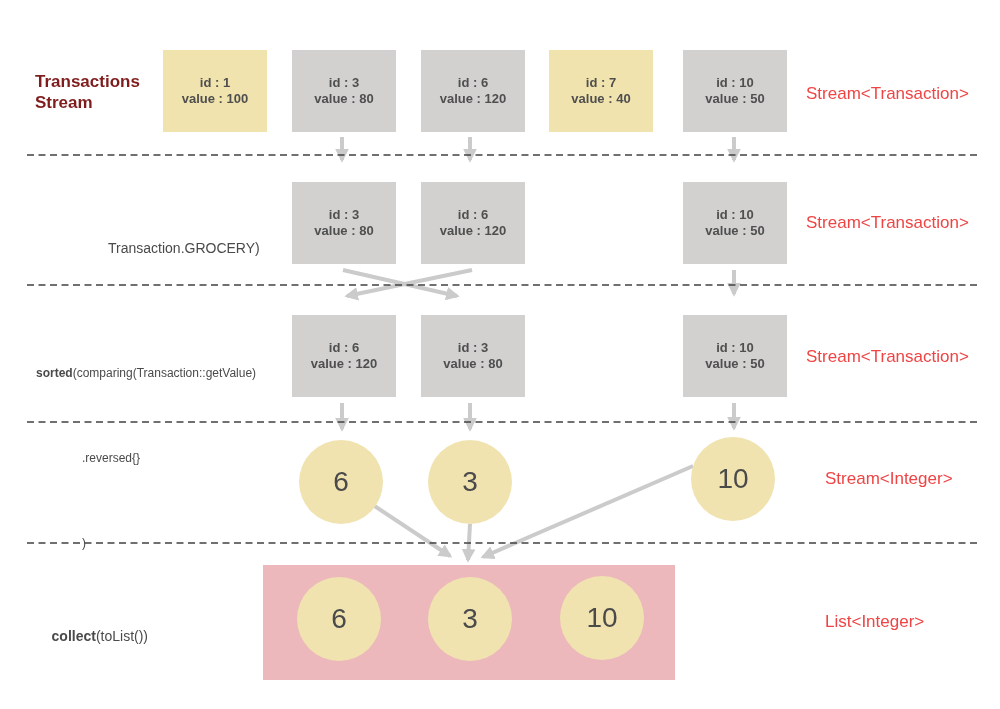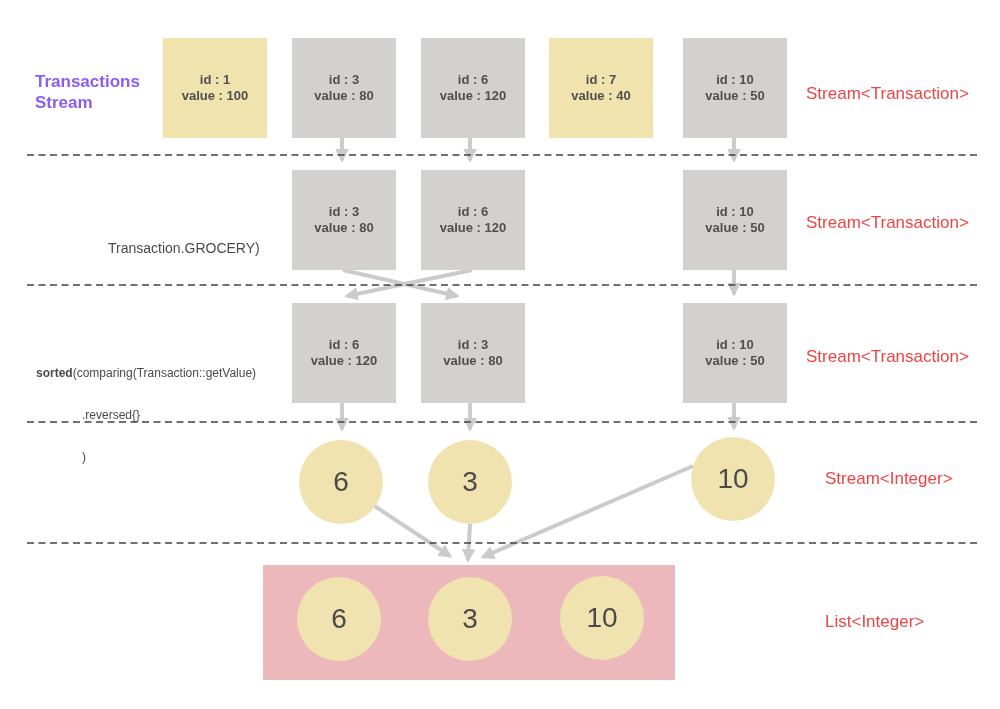--- a/index.html
+++ b/index.html
@@ -2,39 +2,39 @@
 <html><head>
 <meta charset="utf-8">
 <style>
   html,body{margin:0;padding:0;background:#ffffff;}
   #canvas{
     position:relative;width:1000px;height:709px;background:#ffffff;overflow:hidden;
     font-family:"Liberation Sans","DejaVu Sans",sans-serif;color:#4a4a4a;
   }
   #arrow-layer{position:absolute;left:0;top:0;width:1000px;height:709px;}
   .box{
-    position:absolute;width:104px;height:100px;background:#d2d1d0;
+    position:absolute;width:104px;height:82px;background:#d2d1d0;
     display:flex;flex-direction:column;align-items:center;justify-content:center;
-    font-size:13px;font-weight:bold;line-height:16px;color:#4f4f4f;text-align:right;
+    font-size:13px;font-weight:bold;line-height:16px;color:#4f4f4f;text-align:right;margin-top:12px;
   }
   .box.yellow{background:#f0e3ae;}
   .circle{
     position:absolute;width:84px;height:84px;border-radius:50%;background:#f0e3b0;
     display:flex;align-items:center;justify-content:center;
     font-size:28px;color:#4a4a4a;
   }
   .pinkbox{position:absolute;left:263px;top:565px;width:412px;height:115px;background:#ecb8bb;}
   .side-label{position:absolute;font-size:17px;color:#ef4444;white-space:nowrap;}
-  .title-label{position:absolute;left:35px;top:71px;font-size:17px;font-weight:bold;line-height:21px;color:#8b5cf6;}
+  .title-label{position:absolute;left:35px;top:71px;font-size:17px;font-weight:bold;line-height:21px;color:#7f1d1d;}
   .op-label{position:absolute;color:#4a4a4a;white-space:pre;}
   .op-label .op{font-weight:bold;}
   .op-filter{left:37px;top:206px;font-size:14px;line-height:17px;}
   .op-filter .indent{margin-left:71px;}
   .op-sorted{left:36px;top:338px;font-size:12px;line-height:14px;}
-  .op-sorted .indent{margin-left:46px;}
+  .op-sorted .indent{margin-left:46px;margin-top:43px;}
   .op-map{left:36px;top:477px;font-size:14px;}
   .op-collect{left:36px;top:612px;font-size:14px;}
 </style>
 </head>
 <body>
 
 <div id="canvas">
 
   <svg id="arrow-layer" viewBox="0 0 1000 709">
     <defs>
@@ -77,20 +77,23 @@
     <div class="indent">Transaction.GROCERY)</div>
   </div>
 
   <div class="op-label op-sorted">
     <div><span class="op">sorted</span><span>(comparing(Transaction::getValue)</span></div>
     <div class="indent">.reversed{}</div>
     <div class="indent">)</div>
   </div>
 
 
+  <div class="op-label op-collect">
+    <span class="op">collect</span><span>(toList())</span>
+  </div>
 
   <div class="side-label" style="left:806px;top:84px">Stream&lt;Transaction&gt;</div>
   <div class="side-label" style="left:806px;top:213px">Stream&lt;Transaction&gt;</div>
   <div class="side-label" style="left:806px;top:347px">Stream&lt;Transaction&gt;</div>
   <div class="side-label" style="left:825px;top:469px">Stream&lt;Integer&gt;</div>
   <div class="side-label" style="left:825px;top:612px">List&lt;Integer&gt;</div>
 
   <div class="box yellow" style="left:163px;top:38px">
     <div>id : 1</div>
       <div>value : 100</div>

